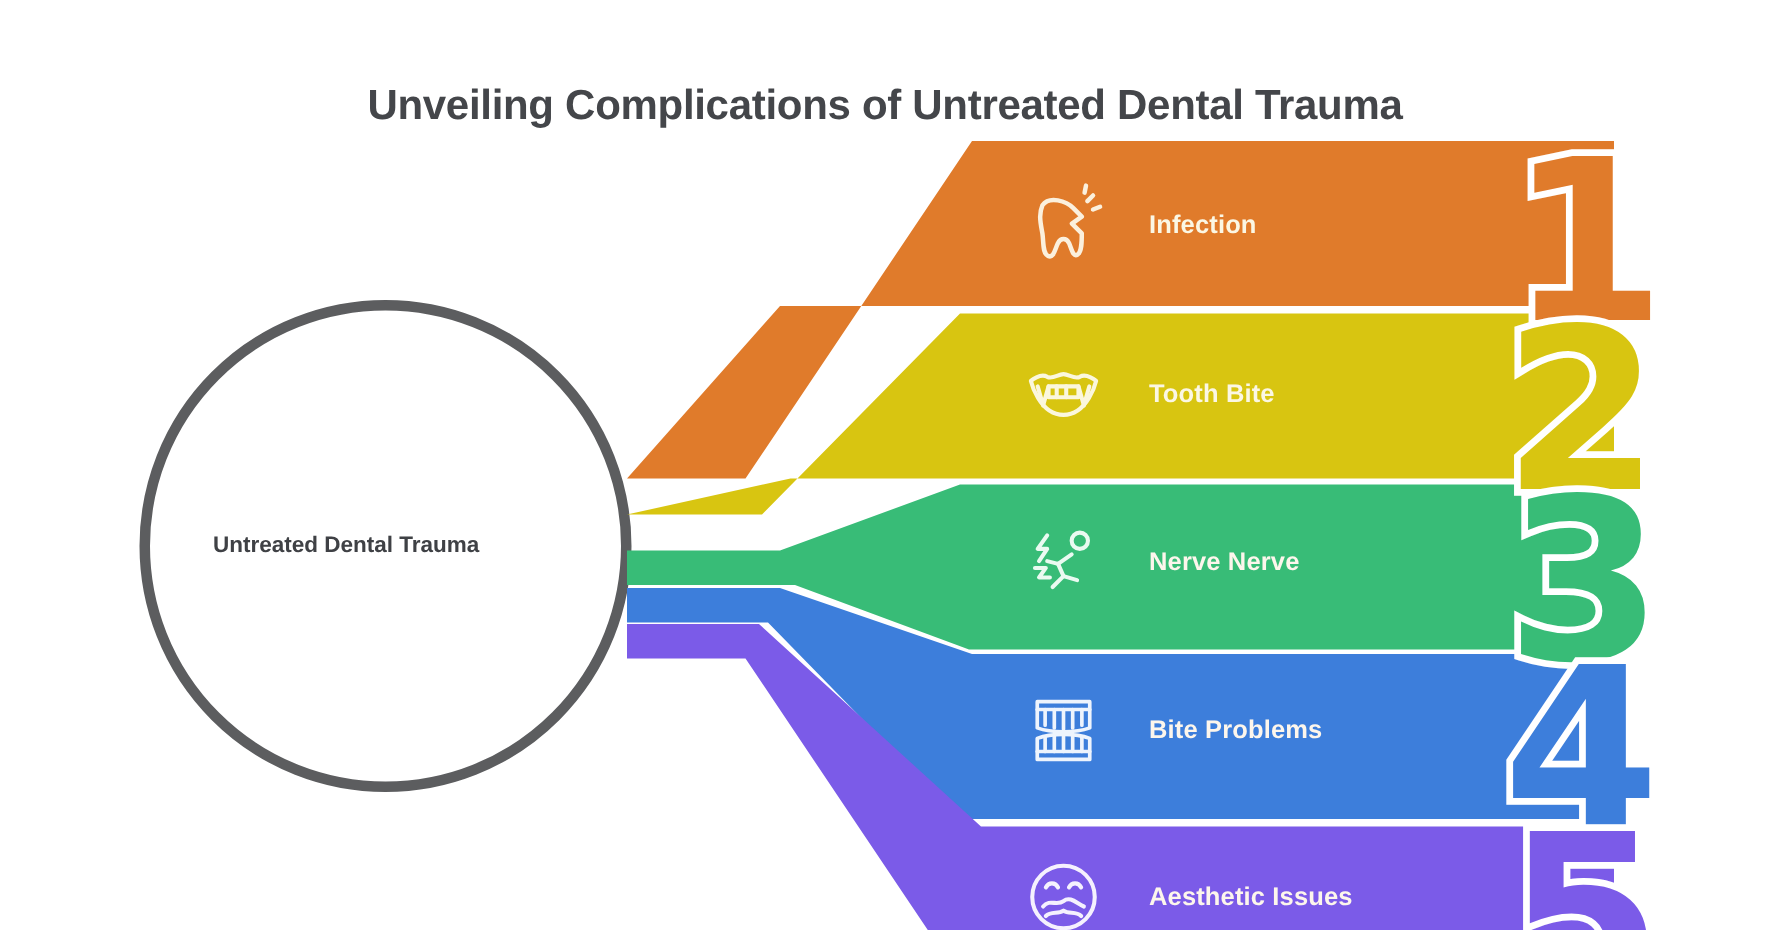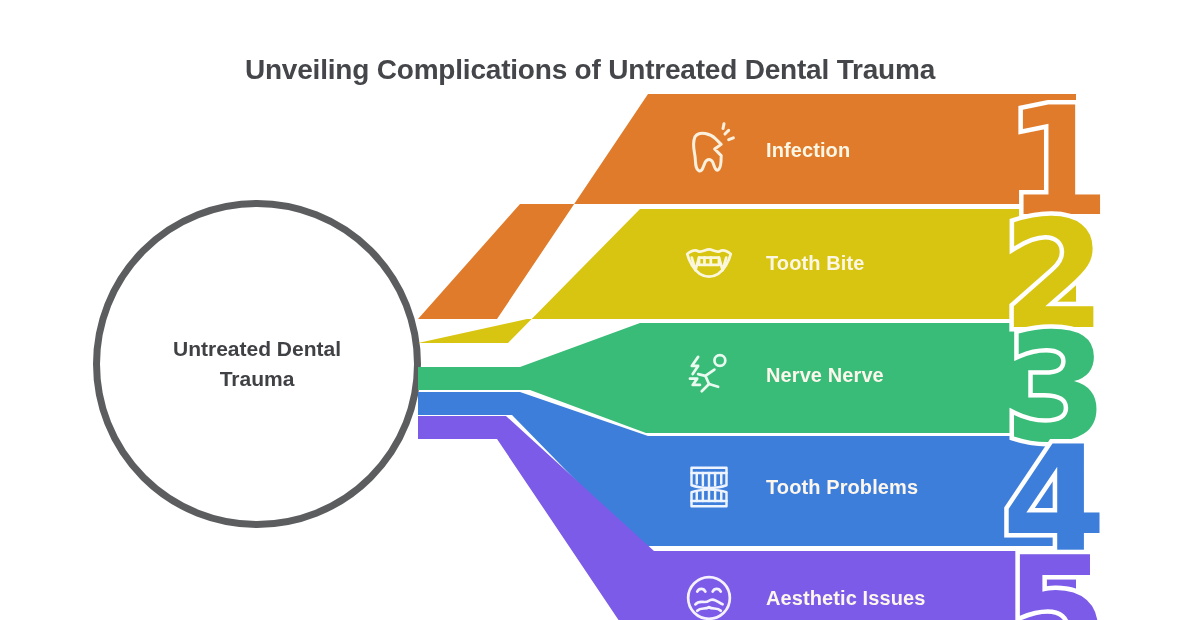--- a/index.html
+++ b/index.html
@@ -40,22 +40,21 @@
     border-radius: 50%;
     border: 7px solid #5c5d5f;
     box-sizing: border-box;
     background: #ffffff;
     display: flex;
     align-items: center;
     justify-content: center;
   }
   #hub-label {
     width: 230px;
-    text-align: center;
-    font-size: 21px;
+    font-size: 15px;
     font-weight: bold;
     color: #3f4145;
     line-height: 1.45;
   }
 
   
   #ribbons {
     position: absolute;
     left: 0;
     top: 0;
@@ -73,21 +72,21 @@
   .row-icon {
     width: 62px;
     height: 62px;
     flex: 0 0 62px;
     display: flex;
     align-items: center;
     justify-content: center;
   }
   .row-label {
     margin-left: 26px;
-    font-size: 20px;
+    font-size: 17px;
     font-weight: bold;
     color: #fdf6ec;
     letter-spacing: 0.1px;
     white-space: nowrap;
   }
   .lbl-dim { color: #fbf7e4; }
 
   
   .numeral {
     position: absolute;
@@ -170,21 +169,21 @@
     <div class="row-icon">
       <svg viewBox="0 0 64 64" width="56" height="56" fill="none" stroke="#eef4fd" stroke-width="2.8" stroke-linecap="round" stroke-linejoin="round">
         <path d="M12 10 L52 10 L52 30 C52 30 44 33 32 33 C20 33 12 30 12 30 Z"></path>
         <path d="M12 16 L52 16"></path>
         <path d="M18 16 L18 28 M25 16 L25 30 M32 16 L32 31 M39 16 L39 30 M46 16 L46 28"></path>
         <path d="M12 54 L52 54 L52 38 C52 38 44 35 32 35 C20 35 12 38 12 38 Z"></path>
         <path d="M12 48 L52 48"></path>
         <path d="M18 48 L18 37 M25 48 L25 36 M32 48 L32 35 M39 48 L39 36 M46 48 L46 37"></path>
       </svg>
     </div>
-    <div class="row-label">Tooth Problems</div>
+    <div class="row-label">Bite Problems</div>
   </div>
 
   <div class="row-content" style="left:678px; top:535px;">
     <div class="row-icon">
       <svg viewBox="0 0 64 64" width="58" height="58" fill="none" stroke="#f5f1fe" stroke-width="3" stroke-linecap="round" stroke-linejoin="round">
         <circle cx="32" cy="32" r="23"></circle>
         <path d="M19 25 C21 21 26 21 28 25"></path>
         <path d="M36 25 C38 21 43 21 45 25"></path>
         <path d="M17 39 C22 33 27 39 32 35 C37 31 42 37 47 39"></path>
         <path d="M19 46 C23 42 28 45 32 42 C36 45 41 42 45 46"></path>

